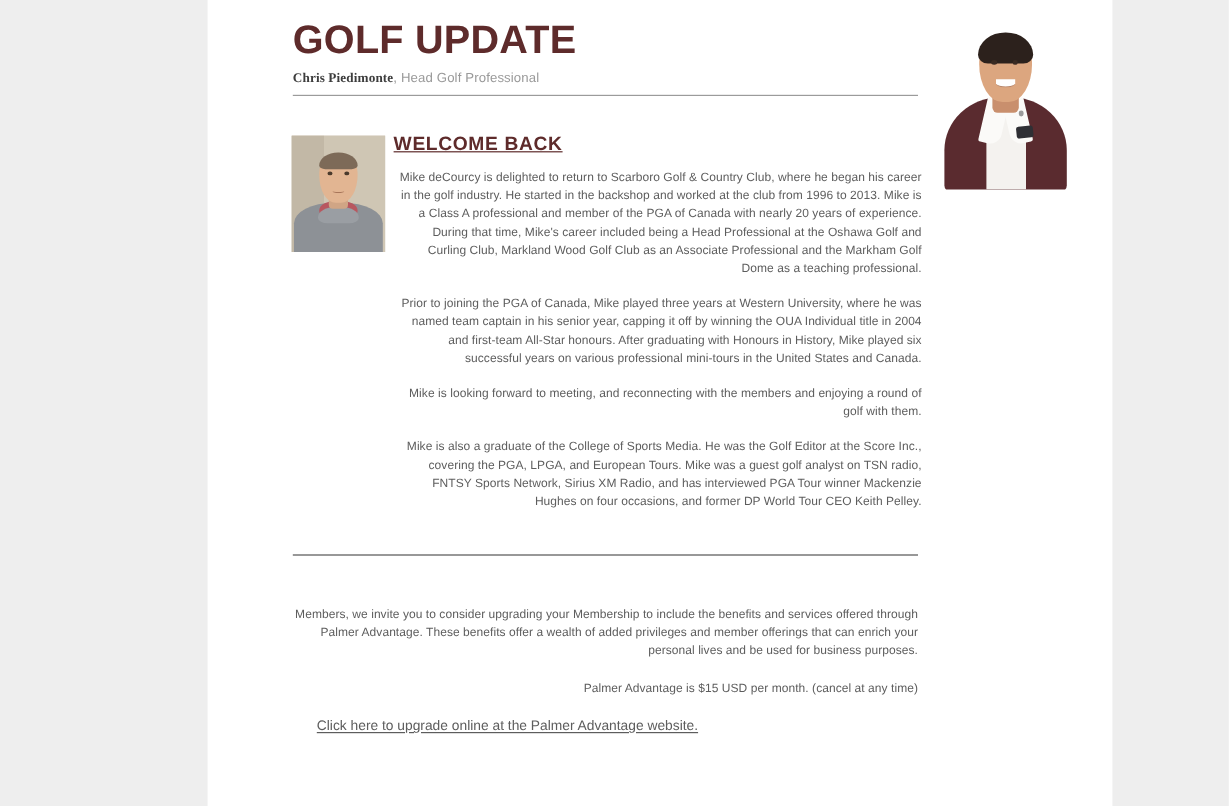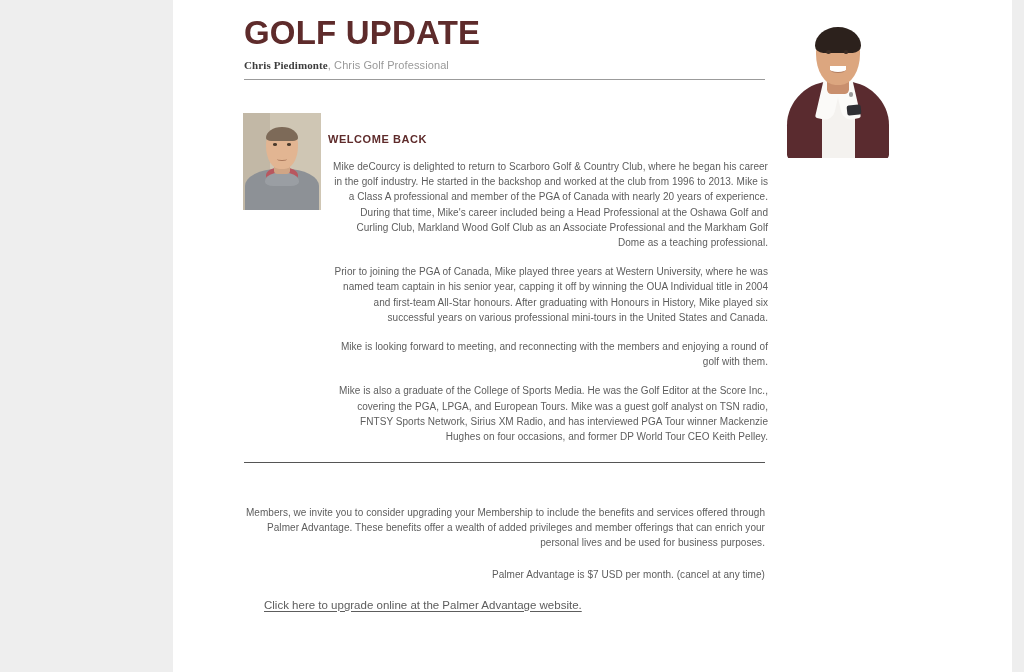--- a/index.html
+++ b/index.html
@@ -10,21 +10,21 @@
     width: 1024px;
     height: 672px;
     background: #eeeeee;
     font-family: "Liberation Sans", sans-serif;
     overflow: hidden;
   }
   .page {
     position: absolute;
     left: 173px;
     top: 0;
-    width: 839px;
+    width: 754px;
     height: 672px;
     background: #ffffff;
     overflow: hidden;
   }
 
   
   .header {
     position: absolute;
     left: 71px;   
     top: 14px;
@@ -83,26 +83,27 @@
     overflow: hidden;
     background: #cdc4b2;
   }
   .welcome-body {
     position: absolute;
     left: 155px;  
     top: 114px;
     width: 440px;
   }
   .section-heading {
-    margin: 18px 0 13px 0;
-    font-size: 11px;
+    margin: 0 0 13px 0;
+    font-size: 16px;
     line-height: 14px;
     font-weight: bold;
     letter-spacing: 0.55px;
     color: #5e2b2b;
+    text-decoration: underline;
   }
   .body-text {
     margin: 0 0 14px 0;
     font-size: 10px;
     line-height: 15.2px;
     color: #5d5d5d;
     letter-spacing: 0.05px;
     text-align: right;
   }
   .body-text:last-child { margin-bottom: 0; }
@@ -243,21 +244,21 @@
   }
 </style>
 </head>
 <body>
 
 <div class="page">
 
   <div class="header">
     <h1 class="masthead-title">GOLF UPDATE</h1>
     <p class="byline">
-      <span class="byline-name">Chris Piedimonte</span><span>, Chris Golf Professional</span>
+      <span class="byline-name">Chris Piedimonte</span><span>, Head Golf Professional</span>
     </p>
   </div>
 
   <div class="rule top-rule"></div>
 
   <div class="headshot">
     <div class="portrait">
       <div class="p-bg hs-bg"></div>
       <div class="p-shape hs-body"></div>
       <div class="p-shape hs-shirt"></div>
@@ -295,20 +296,20 @@
     <p class="body-text">Mike deCourcy is delighted to return to Scarboro Golf &amp; Country Club, where he began his career in the golf industry. He started in the backshop and worked at the club from 1996 to 2013. Mike is a Class A professional and member of the PGA of Canada with nearly 20 years of experience. During that time, Mike's career included being a Head Professional at the Oshawa Golf and Curling Club, Markland Wood Golf Club as an Associate Professional and the Markham Golf Dome as a teaching professional.</p>
     <p class="body-text">Prior to joining the PGA of Canada, Mike played three years at Western University, where he was named team captain in his senior year, capping it off by winning the OUA Individual title in 2004 and first-team All-Star honours. After graduating with Honours in History, Mike played six successful years on various professional mini-tours in the United States and Canada.</p>
     <p class="body-text">Mike is looking forward to meeting, and reconnecting with the members and enjoying a round of golf with them.</p>
     <p class="body-text">Mike is also a graduate of the College of Sports Media. He was the Golf Editor at the Score Inc., covering the PGA, LPGA, and European Tours. Mike was a guest golf analyst on TSN radio, FNTSY Sports Network, Sirius XM Radio, and has interviewed PGA Tour winner Mackenzie Hughes on four occasions, and former DP World Tour CEO Keith Pelley.</p>
   </div>
 
   <div class="rule mid-rule"></div>
 
   <div class="palmer">
     <p class="body-text">Members, we invite you to consider upgrading your Membership to include the benefits and services offered through Palmer Advantage. These benefits offer a wealth of added privileges and member offerings that can enrich your personal lives and be used for business purposes.</p>
-    <p class="body-text">Palmer Advantage is $7 USD per month. (cancel at any time)</p>
+    <p class="body-text">Palmer Advantage is $15 USD per month. (cancel at any time)</p>
     <p class="link-line">
       <a href="#">Click here to upgrade online at the Palmer Advantage website.</a>
     </p>
 
   </div>
 
 </div>
 
 </body></html>

